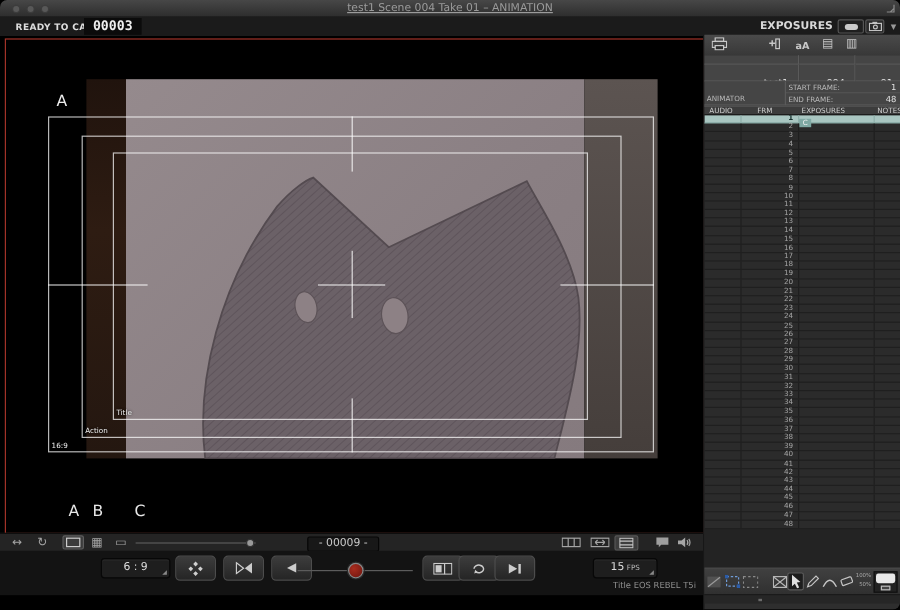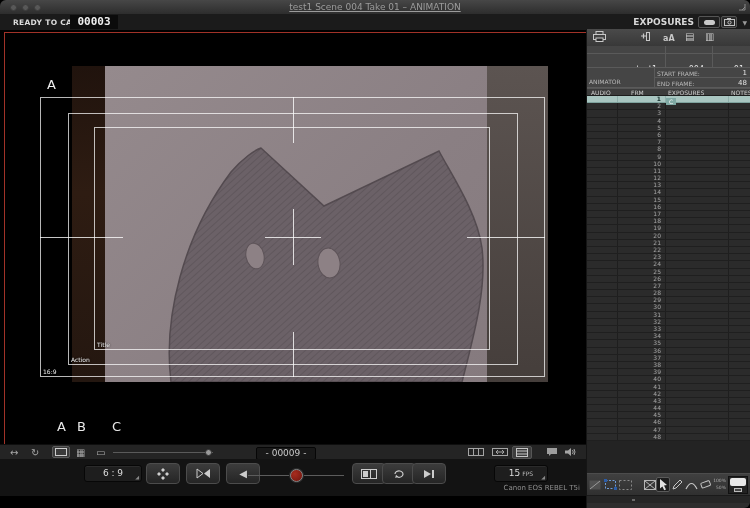--- a/index.html
+++ b/index.html
@@ -311,21 +311,21 @@
     <svg width="12" height="10">
       <polygon points="1,1 8,5 1,9" fill="#ccc"></polygon>
         <rect x="9" y="1" width="2" height="8" fill="#ccc"></rect>
     </svg>
   </span>
 
   <span id="fps-box" class="dropbox">
     <span>15</span><span class="unit">FPS</span>
     <span class="fold">◢</span>
   </span>
-  <span id="camera-name">Canon EOS REBEL T5i</span>
+  <span id="camera-name">Title EOS REBEL T5i</span>
 </div>
 
 <div id="rightpanel">
 
   <div id="ptools">
     <span class="ptool" style="left:6px">
       <svg width="13" height="11">
           <rect x="3" y="0.5" width="7" height="3" fill="none" stroke="#c8c8c8"></rect>
           <rect x="0.5" y="3.5" width="12" height="5" fill="none" stroke="#c8c8c8"></rect>
           <rect x="3" y="7" width="7" height="3.5" fill="#2e2e2e" stroke="#c8c8c8"></rect>

